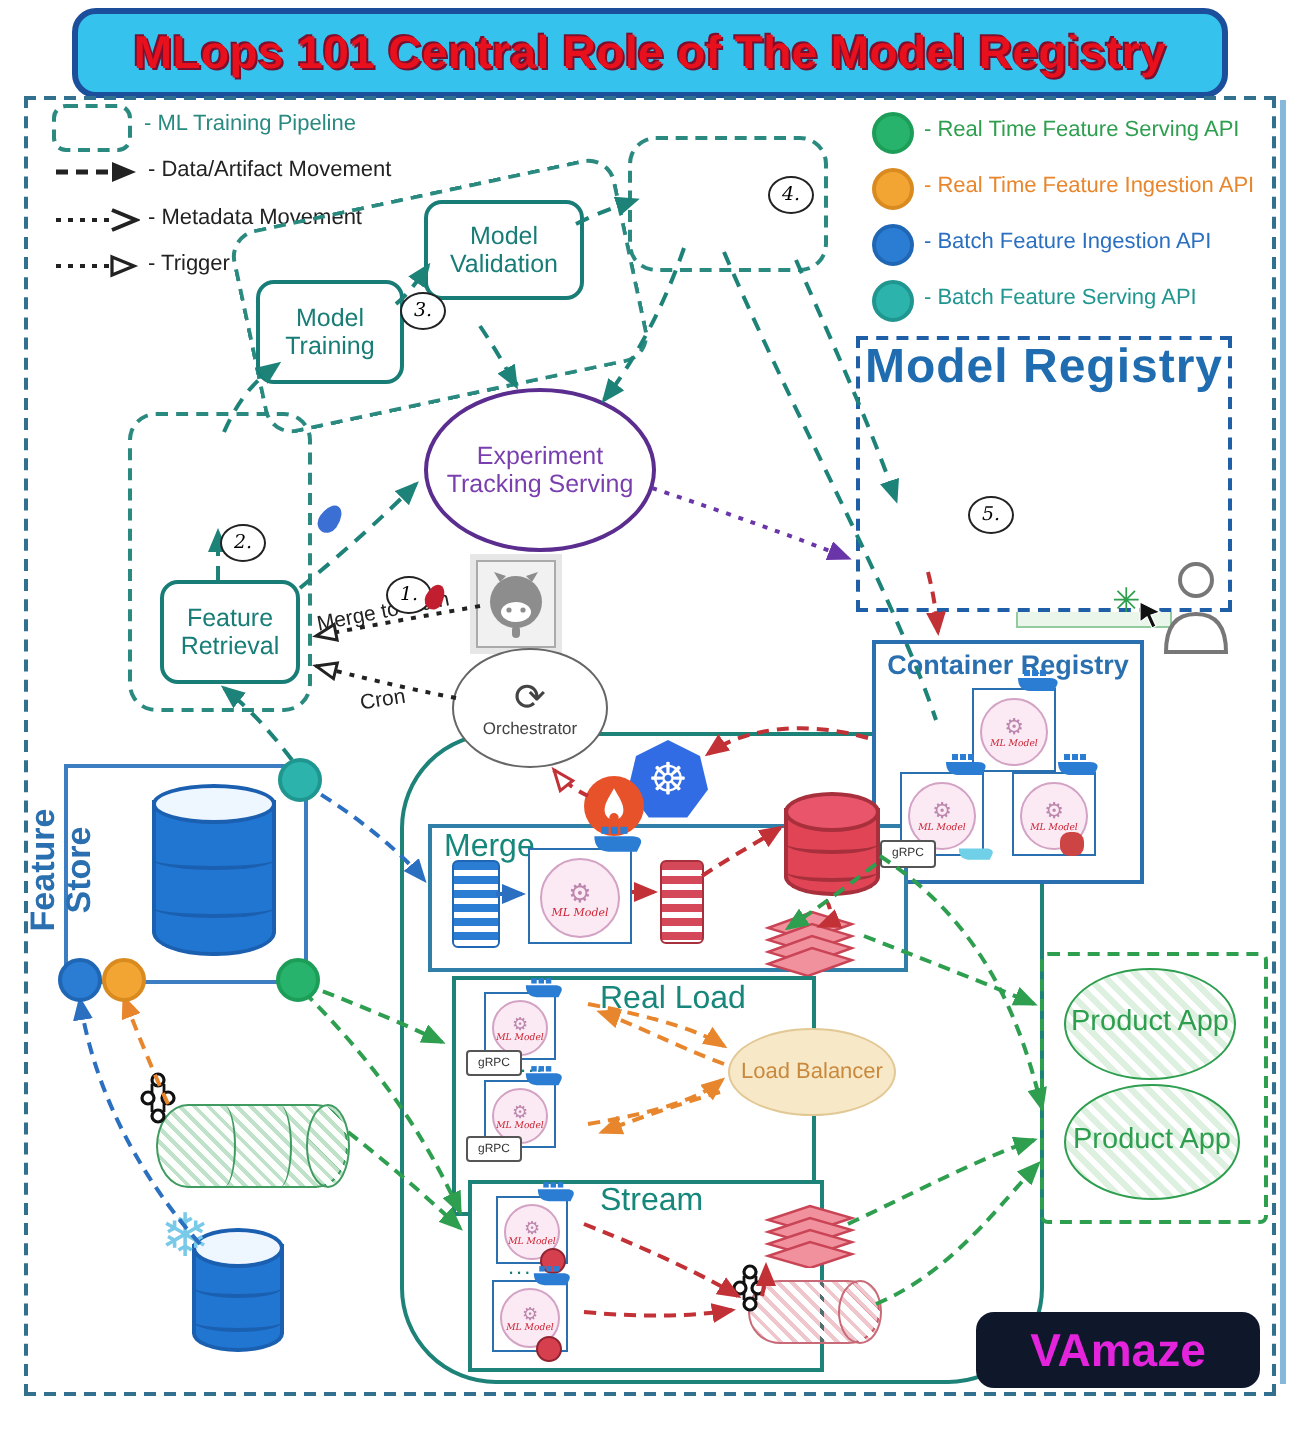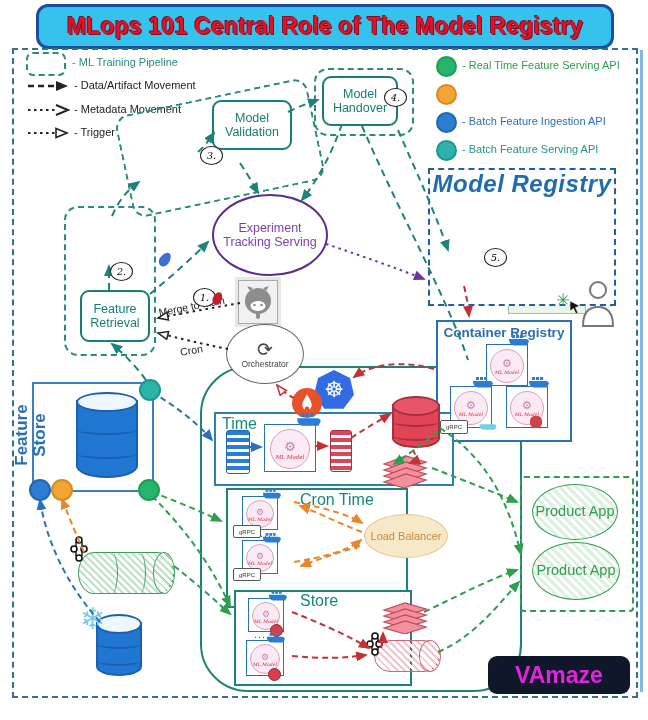--- a/index.html
+++ b/index.html
@@ -39,21 +39,21 @@
   .rotlabel{font-size:10.5px;color:#222;white-space:nowrap;z-index:5;}
   
   .ghbox{left:238px;top:280px;width:38px;height:42px;background:#f1f1f1;border:1px solid #aaa;
          box-shadow:0 0 0 3px #e7e7e7;display:flex;align-items:center;justify-content:center;z-index:4;}
   .orch{left:226px;top:324px;width:76px;height:58px;border:1.6px solid #666;border-radius:50%;
         background:#fff;display:flex;flex-direction:column;align-items:center;justify-content:center;z-index:4;}
   .orch .glyph{font-size:19px;color:#444;line-height:1;}
   .orch .lab{font-size:8.5px;color:#444;}
   
   .mreg{left:428px;top:168px;width:184px;height:134px;border:2.5px dashed #1f5fa8;background:#fff;z-index:2;}
-  .mreg-title{width:100%;text-align:center;color:#1f6cb0;font-size:24px;font-weight:600;letter-spacing:.5px;font-style:italic;}
+  .mreg-title{width:100%;text-align:center;color:#1f6cb0;font-size:24px;font-weight:600;letter-spacing:.5px;}
   .pinkcircle{border-radius:50%;background:#fbeaf4;border:1.6px solid #d3a2c4;
               display:flex;align-items:center;justify-content:center;color:#bd87ad;}
   .tagbox{display:flex;align-items:center;justify-content:center;font-weight:bold;letter-spacing:.6px;}
   .staging{background:#fcf3e1;border:1.2px solid #e3b35e;color:#e0952e;font-size:11px;}
   .production{background:#eaf6ea;border:1.2px solid #93cb9e;color:#2e9e4f;font-size:10px;}
   
   .creg{left:436px;top:320px;width:132px;height:118px;border:2px solid #2a6fb0;background:#fff;z-index:2;}
   .creg-title{width:100%;text-align:center;color:#2a6fb0;font-size:13.5px;font-weight:600;margin-top:3px;}
   .munit{border:1.6px solid #2a6fb0;background:#fff;z-index:3;}
   .mlm{display:block;color:#cc2233;font-size:4.6px;font-style:italic;font-family:"DejaVu Serif",serif;}
@@ -129,37 +129,38 @@
   <div class="abs lg-label" style="left:74px;top:103px">- Metadata Movement</div>
   <svg class="abs" style="left:26px;top:127px" width="44" height="12">
     <line x1="2" y1="6" x2="29" y2="6" stroke="#222" stroke-width="2" stroke-dasharray="2.5 3.5"></line>
       <path d="M30,1.5 L41,6 L30,10.5 Z" fill="#fff" stroke="#222" stroke-width="1.6"></path>
   </svg>
   <div class="abs lg-label" style="left:74px;top:126px">- Trigger</div>
 
   <div class="abs lg-circ c-green" style="left:436px;top:56px"></div>
   <div class="abs lg-label t-green" style="left:462px;top:59px">- Real Time Feature Serving API</div>
   <div class="abs lg-circ c-orange" style="left:436px;top:84px"></div>
+  <div class="abs lg-label t-orange" style="left:462px;top:87px">- Real Time Feature Ingestion API</div>
   <div class="abs lg-circ c-blue" style="left:436px;top:112px"></div>
   <div class="abs lg-label t-blue" style="left:462px;top:115px">- Batch Feature Ingestion API</div>
   <div class="abs lg-circ c-teal" style="left:436px;top:140px"></div>
   <div class="abs lg-label t-teal" style="left:462px;top:143px">- Batch Feature Serving API</div>
 
   <div class="abs dashc" style="left:64px;top:206px;width:88px;height:146px"></div>
   <div class="abs dashc" style="left:122px;top:96px;width:192px;height:100px;transform:rotate(-12deg)"></div>
   <div class="abs dashc" style="left:314px;top:68px;width:96px;height:64px"></div>
 
   <div class="abs tealbox" style="left:80px;top:290px;width:66px;height:48px">
       <span>Feature Retrieval</span>
     </div>
+  <div class="abs tealbox" style="left:128px;top:140px;width:70px;height:48px">
+      <span>Model Training</span>
+    </div>
   <div class="abs tealbox" style="left:212px;top:100px;width:76px;height:46px">
       <span>Model Validation</span>
-    </div>
-  <div class="abs tealbox" style="left:322px;top:76px;width:72px;height:46px">
-      <span>Model Handover</span>
     </div>
 
   <div class="abs step" style="left:193px;top:288px">1.</div>
   <div class="abs step" style="left:110px;top:262px">2.</div>
   <div class="abs step" style="left:200px;top:146px">3.</div>
   <div class="abs step" style="left:384px;top:88px">4.</div>
   <div class="abs step" style="left:484px;top:248px">5.</div>
 
   <div class="abs ets">
       <span>Experiment Tracking Serving</span>
@@ -253,21 +254,21 @@
   <div class="abs platform"></div>
   <div class="abs k8s">☸</div>
   <div class="abs prom">
     <svg width="18" height="20" viewBox="0 0 30 34">
         <path d="M15,2 C10,11 7,15 7,21 a8,8 0 0 0 16,0 C23,15 20,11 15,2 z" fill="#fff"></path>
         <circle cx="15" cy="27" r="4" fill="#e8522a"></circle>
       </svg>
   </div>
 
   <div class="abs servbox" style="left:214px;top:412px;width:236px;height:70px;border-color:#2f7fa8"></div>
-  <div class="abs servtitle" style="left:222px;top:415px">Time</div>
+  <div class="abs servtitle" style="left:222px;top:415px">Merge</div>
   <div class="abs stack stack-blue" style="left:226px;top:430px;width:22px;height:42px"></div>
   <div class="abs munit" style="left:264px;top:424px;width:50px;height:46px">
     <div class="pinkcircle" style="position:absolute;left:5px;top:4px;width:38px;height:38px;font-size:13px;flex-direction:column">⚙<span class="mlm" style="font-size:5.5px">ML Model</span></div>
   </div>
   <svg class="abs whaleTR" style="left:296px;top:412px" width="26" height="17" viewBox="0 0 22 14">
     <rect x="4" y="1" width="3" height="3" fill="#2b7cd3"></rect>
       <rect x="8" y="1" width="3" height="3" fill="#2b7cd3"></rect>
       <rect x="12" y="1" width="3" height="3" fill="#2b7cd3"></rect>
     <path d="M1,5 h16 c3,0 4.5,1.5 3.5,3.5 l-1.5,3 h-12 c-4,0 -6,-2.5 -6,-6.5 z" fill="#2b7cd3"></path>
   </svg>
@@ -279,21 +280,21 @@
     <div class="cline" style="top:68%;border-color:#a8303c"></div>
   </div>
   <svg class="abs" style="left:376px;top:452px;z-index:4" width="56" height="36">
     <path d="M8,12 L30,4 L50,10 L28,18 Z" fill="#f2919e" stroke="#c94455" stroke-width="1.2"></path>
     <path d="M8,18 L30,10 L50,16 L28,24 Z" fill="#f2919e" stroke="#c94455" stroke-width="1.2"></path>
     <path d="M8,24 L30,16 L50,22 L28,30 Z" fill="#f2919e" stroke="#c94455" stroke-width="1.2"></path>
     <path d="M8,30 L30,22 L50,28 L28,36 Z" fill="#f2919e" stroke="#c94455" stroke-width="1.2"></path>
   </svg>
 
   <div class="abs servbox" style="left:226px;top:488px;width:178px;height:116px"></div>
-  <div class="abs servtitle" style="left:300px;top:491px">Cron Time</div>
+  <div class="abs servtitle" style="left:300px;top:491px">Real Load</div>
   <div class="abs munit" style="left:242px;top:496px;width:34px;height:32px">
     <div class="pinkcircle" style="position:absolute;left:3px;top:3px;width:26px;height:26px;font-size:9px;flex-direction:column">⚙<span class="mlm">ML Model</span></div>
   </div>
   <svg class="abs whaleTR" style="left:262px;top:488px" width="20" height="13" viewBox="0 0 22 14">
     <rect x="4" y="1" width="3" height="3" fill="#2b7cd3"></rect>
       <rect x="8" y="1" width="3" height="3" fill="#2b7cd3"></rect>
       <rect x="12" y="1" width="3" height="3" fill="#2b7cd3"></rect>
     <path d="M1,5 h16 c3,0 4.5,1.5 3.5,3.5 l-1.5,3 h-12 c-4,0 -6,-2.5 -6,-6.5 z" fill="#2b7cd3"></path>
   </svg>
   <div class="abs grpc" style="left:233px;top:525px;width:26px;height:11px">gRPC</div>
@@ -306,21 +307,21 @@
       <rect x="8" y="1" width="3" height="3" fill="#2b7cd3"></rect>
       <rect x="12" y="1" width="3" height="3" fill="#2b7cd3"></rect>
     <path d="M1,5 h16 c3,0 4.5,1.5 3.5,3.5 l-1.5,3 h-12 c-4,0 -6,-2.5 -6,-6.5 z" fill="#2b7cd3"></path>
   </svg>
   <div class="abs grpc" style="left:233px;top:568px;width:26px;height:11px">gRPC</div>
   <div class="abs lb">
       <span>Load Balancer</span>
     </div>
 
   <div class="abs servbox" style="left:234px;top:590px;width:174px;height:92px"></div>
-  <div class="abs servtitle" style="left:300px;top:592px">Store</div>
+  <div class="abs servtitle" style="left:300px;top:592px">Stream</div>
   <div class="abs munit" style="left:248px;top:598px;width:34px;height:32px">
     <div class="pinkcircle" style="position:absolute;left:3px;top:3px;width:26px;height:26px;font-size:9px;flex-direction:column">⚙<span class="mlm">ML Model</span></div>
   </div>
   <svg class="abs whaleTR" style="left:268px;top:590px" width="20" height="13" viewBox="0 0 22 14">
     <rect x="4" y="1" width="3" height="3" fill="#2b7cd3"></rect>
       <rect x="8" y="1" width="3" height="3" fill="#2b7cd3"></rect>
       <rect x="12" y="1" width="3" height="3" fill="#2b7cd3"></rect>
     <path d="M1,5 h16 c3,0 4.5,1.5 3.5,3.5 l-1.5,3 h-12 c-4,0 -6,-2.5 -6,-6.5 z" fill="#2b7cd3"></path>
   </svg>
   <div class="abs" style="left:270px;top:624px;width:11px;height:11px;border-radius:50%;background:#d6404e;border:1px solid #8f2430;z-index:5"></div>

